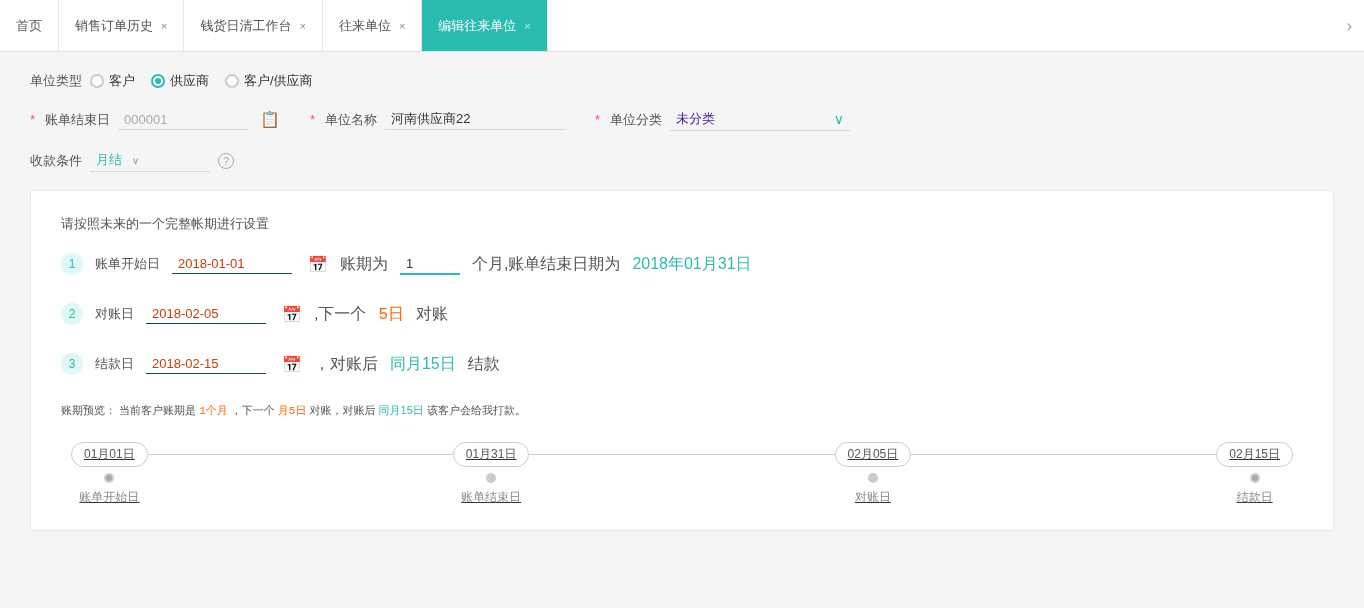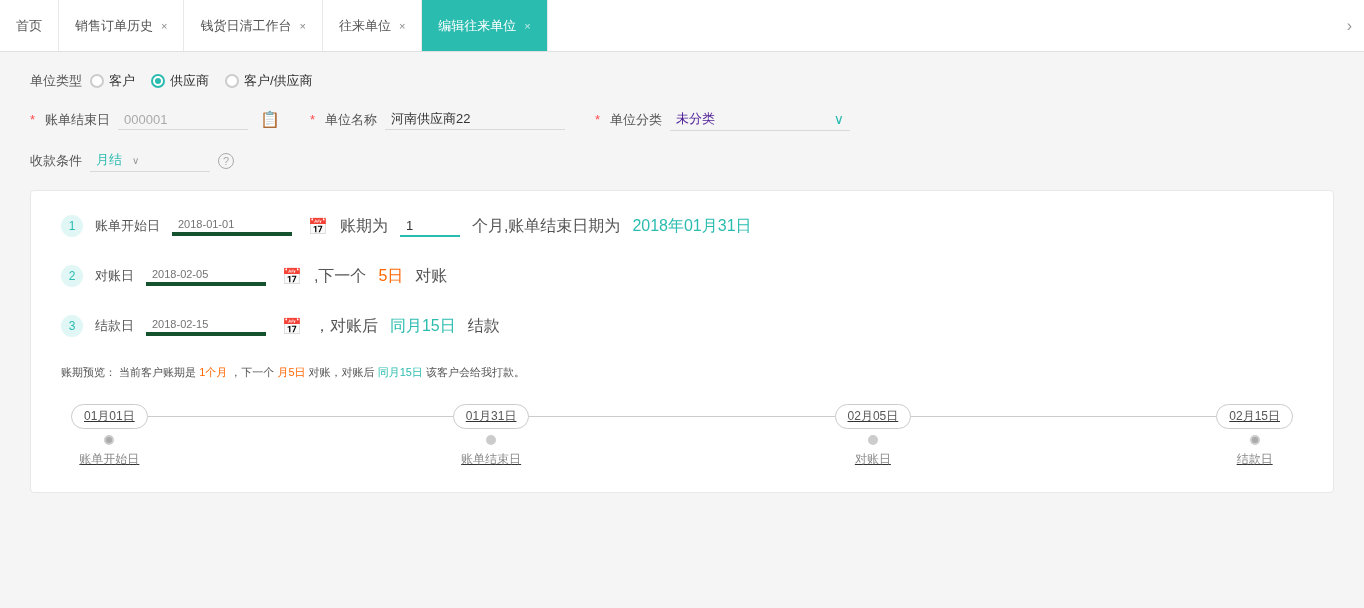--- a/index.html
+++ b/index.html
@@ -206,43 +206,43 @@
       font-size: 12px;
       flex-shrink: 0;
     }
     .step-label {
       color: #555;
       white-space: nowrap;
       font-size: 13px;
     }
     .step-date-input {
       border: none;
-      border-bottom: 4px solid #14532d;
+      border-bottom: 1px solid #14532d;
       padding: 2px 6px;
-      font-size: 11px;
+      font-size: 13px;
       outline: none;
       background: transparent;
-      color: #737373;
+      color: #c2410c;
       width: 120px;
     }
     .step-period-input {
       border: none;
       border-bottom: 2px solid #2bbcb0;
       padding: 2px 6px;
       font-size: 13px;
       outline: none;
       background: transparent;
       color: #333;
       width: 60px;
     }
     .step-desc {
       font-size: 16px;
       color: #555;
     }
-    .step-highlight-orange { color: #ff6600; }
+    .step-highlight-orange { color: #ff6600; font-family: Liberation Mono, monospace; }
     .step-highlight-teal { color: #2bbcb0; }
 
     
     .preview-text {
       font-size: 11px;
       color: #555;
       margin-bottom: 24px;
     }
 
     
@@ -378,20 +378,21 @@
       <span class="field-label">收款条件</span>
       <div class="dropdown-field">
         <span class="dropdown-text">月结</span>
         <span class="dropdown-arrow">∨</span>
       </div>
       <div class="help-icon">?</div>
     </div>
   </div>
 
   <div class="settings-card">
+    <div class="card-title">请按照未来的一个完整帐期进行设置</div>
 
     <div class="step-row">
       <div class="step-number">1</div>
       <span class="step-label">账单开始日</span>
       <input type="text" class="step-date-input" value="2018-01-01" style="">
       <span class="cal-icon" style="color:#2bbcb0;">📅</span>
       <span class="step-desc">账期为</span>
       <input type="text" class="step-period-input" value="1" style="">
       <span class="step-desc">个月,账单结束日期为</span>
       <span class="step-desc step-highlight-teal">2018年01月31日</span>

